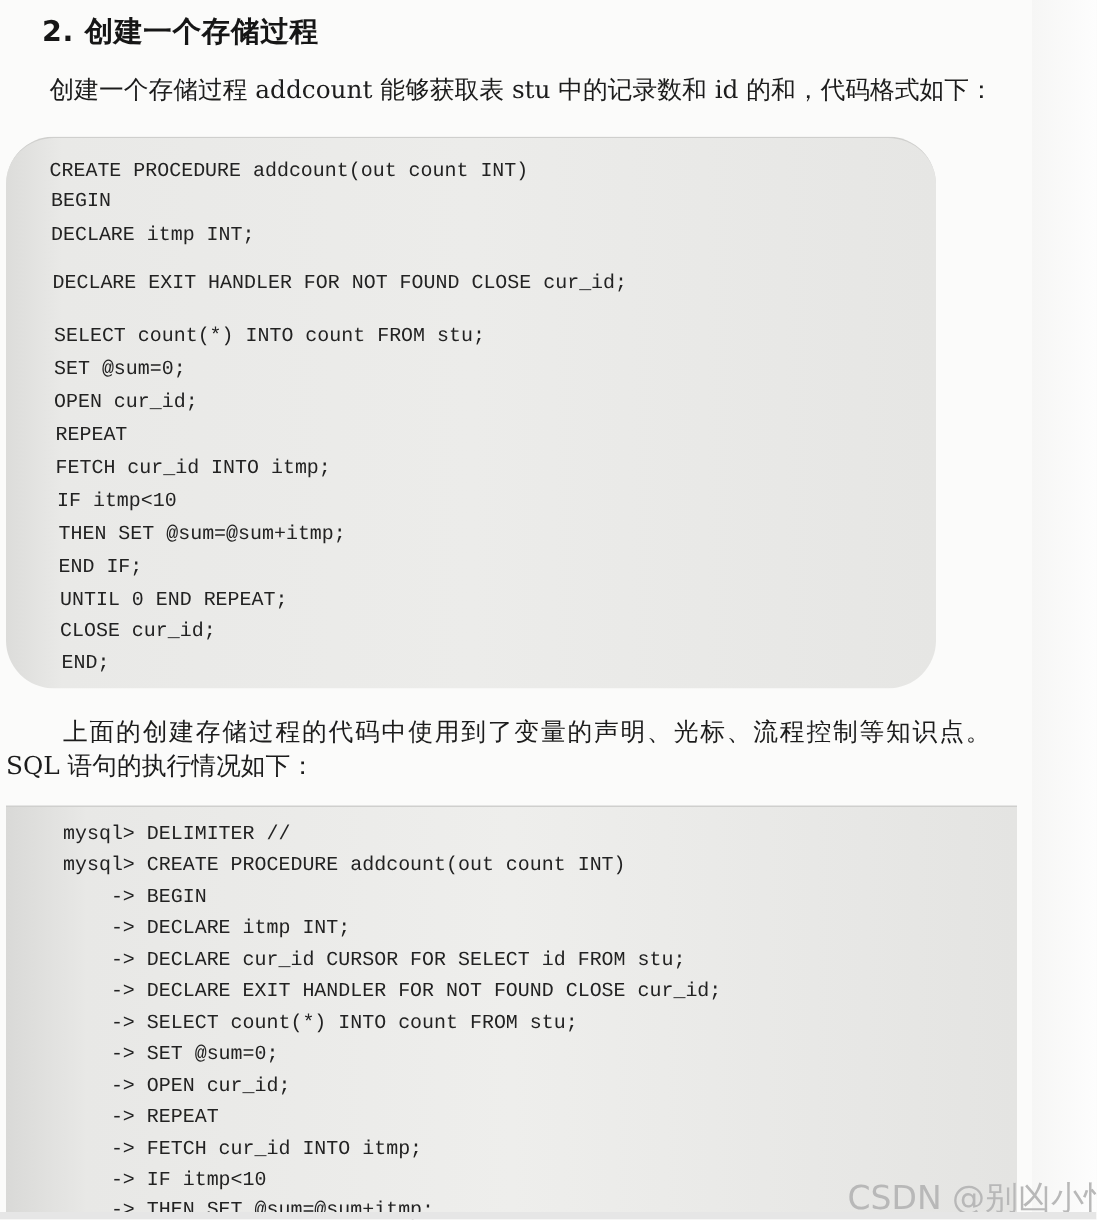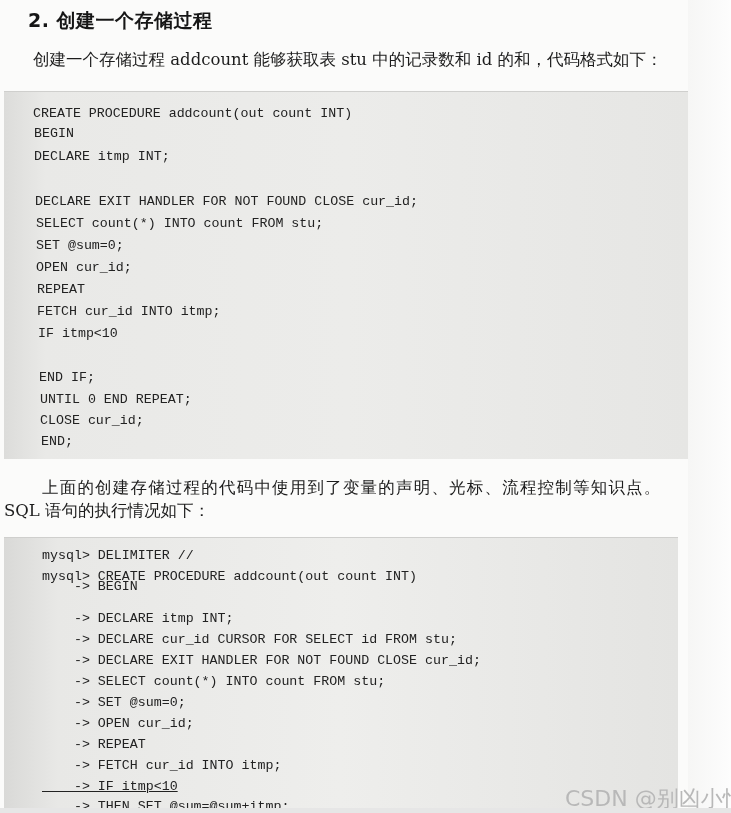--- a/index.html
+++ b/index.html
@@ -36,22 +36,23 @@
     .para2 { left: 42px; top: 477px; letter-spacing: 1.2px; }
     .para3 { left: 4px; top: 500px; }
     .codebox {
       position: absolute;
       background: linear-gradient(90deg, #dcdcda 0%, #e9e9e7 6%, #ececea 50%, #e6e6e4 100%);
       border-top: 1px solid #cfcfcd;
     }
     .box1 {
       left: 4px;
       top: 91px;
-      width: 684px;
+      width: 620px;
       height: 367px;
+      border-radius: 32px;
     }
     .box2 {
       left: 4px;
       top: 537px;
       width: 674px;
       height: 272px;
       background: linear-gradient(90deg, #d9d9d7 0%, #e8e8e6 8%, #eeeeec 50%, #e4e4e2 100%);
     }
     .code-line {
       position: absolute;
@@ -93,47 +94,48 @@
 <div class="right-shadow"></div>
 
 <div class="heading">2. 创建一个存储过程</div>
 
 <div class="para para1">创建一个存储过程 addcount 能够获取表 stu 中的记录数和 id 的和，代码格式如下：</div>
 
 <div class="codebox box1">
   <div class="code-line" style="left:29px; top:15px;">CREATE PROCEDURE addcount(out count INT)</div>
   <div class="code-line" style="left:30px; top:35px;">BEGIN</div>
   <div class="code-line" style="left:30px; top:58px;">DECLARE itmp INT;</div>
-  <div class="code-line" style="left:31px; top:103px;">DECLARE EXIT HANDLER FOR NOT FOUND CLOSE cur_id;</div>
+  <div class="code-line" style="left:31px; top:90px;">DECLARE EXIT HANDLER FOR NOT FOUND CLOSE cur_id;</div>
   <div class="code-line" style="left:32px; top:125px;">SELECT count(*) INTO count FROM stu;</div>
   <div class="code-line" style="left:32px; top:147px;">SET @sum=0;</div>
   <div class="code-line" style="left:32px; top:169px;">OPEN cur_id;</div>
   <div class="code-line" style="left:33px; top:191px;">REPEAT</div>
   <div class="code-line" style="left:33px; top:213px;">FETCH cur_id INTO itmp;</div>
   <div class="code-line" style="left:34px; top:235px;">IF itmp&lt;10</div>
+  <div class="code-line" style="left:35px; top:257px;">THEN SET @sum=@sum+itmp;</div>
   <div class="code-line" style="left:35px; top:279px;">END IF;</div>
   <div class="code-line" style="left:36px; top:301px;">UNTIL 0 END REPEAT;</div>
   <div class="code-line" style="left:36px; top:322px;">CLOSE cur_id;</div>
   <div class="code-line" style="left:37px; top:343px;">END;</div>
 </div>
 
 <div class="para para2">上面的创建存储过程的代码中使用到了变量的声明、光标、流程控制等知识点。</div>
 <div class="para para3">SQL 语句的执行情况如下：</div>
 
 <div class="codebox box2">
   <div class="code-line" style="left:38px; top:11px;">mysql&gt; DELIMITER //</div>
   <div class="code-line" style="left:38px; top:32px;">mysql&gt; CREATE PROCEDURE addcount(out count INT)</div>
-  <div class="code-line" style="left:38px; top:42px;">    -&gt; BEGIN</div>
+  <div class="code-line" style="left:38px; top:53px;">    -&gt; BEGIN</div>
   <div class="code-line" style="left:38px; top:74px;">    -&gt; DECLARE itmp INT;</div>
   <div class="code-line" style="left:38px; top:95px;">    -&gt; DECLARE cur_id CURSOR FOR SELECT id FROM stu;</div>
   <div class="code-line" style="left:38px; top:116px;">    -&gt; DECLARE EXIT HANDLER FOR NOT FOUND CLOSE cur_id;</div>
   <div class="code-line" style="left:38px; top:137px;">    -&gt; SELECT count(*) INTO count FROM stu;</div>
   <div class="code-line" style="left:38px; top:158px;">    -&gt; SET @sum=0;</div>
   <div class="code-line" style="left:38px; top:179px;">    -&gt; OPEN cur_id;</div>
   <div class="code-line" style="left:38px; top:200px;">    -&gt; REPEAT</div>
   <div class="code-line" style="left:38px; top:221px;">    -&gt; FETCH cur_id INTO itmp;</div>
-  <div class="code-line" style="left:38px; top:242px;text-decoration:underline;">    -&gt; IF itmp&lt;10</div>
+  <div class="code-line" style="left:38px; top:242px;">    -&gt; IF itmp&lt;10</div>
   <div class="code-line" style="left:38px; top:262px;">    -&gt; THEN SET @sum=@sum+itmp;</div>
 </div>
 
 <div class="watermark">CSDN @别凶小怡</div>
 
 <div class="bottom-bar"></div>
 
 </body></html>

